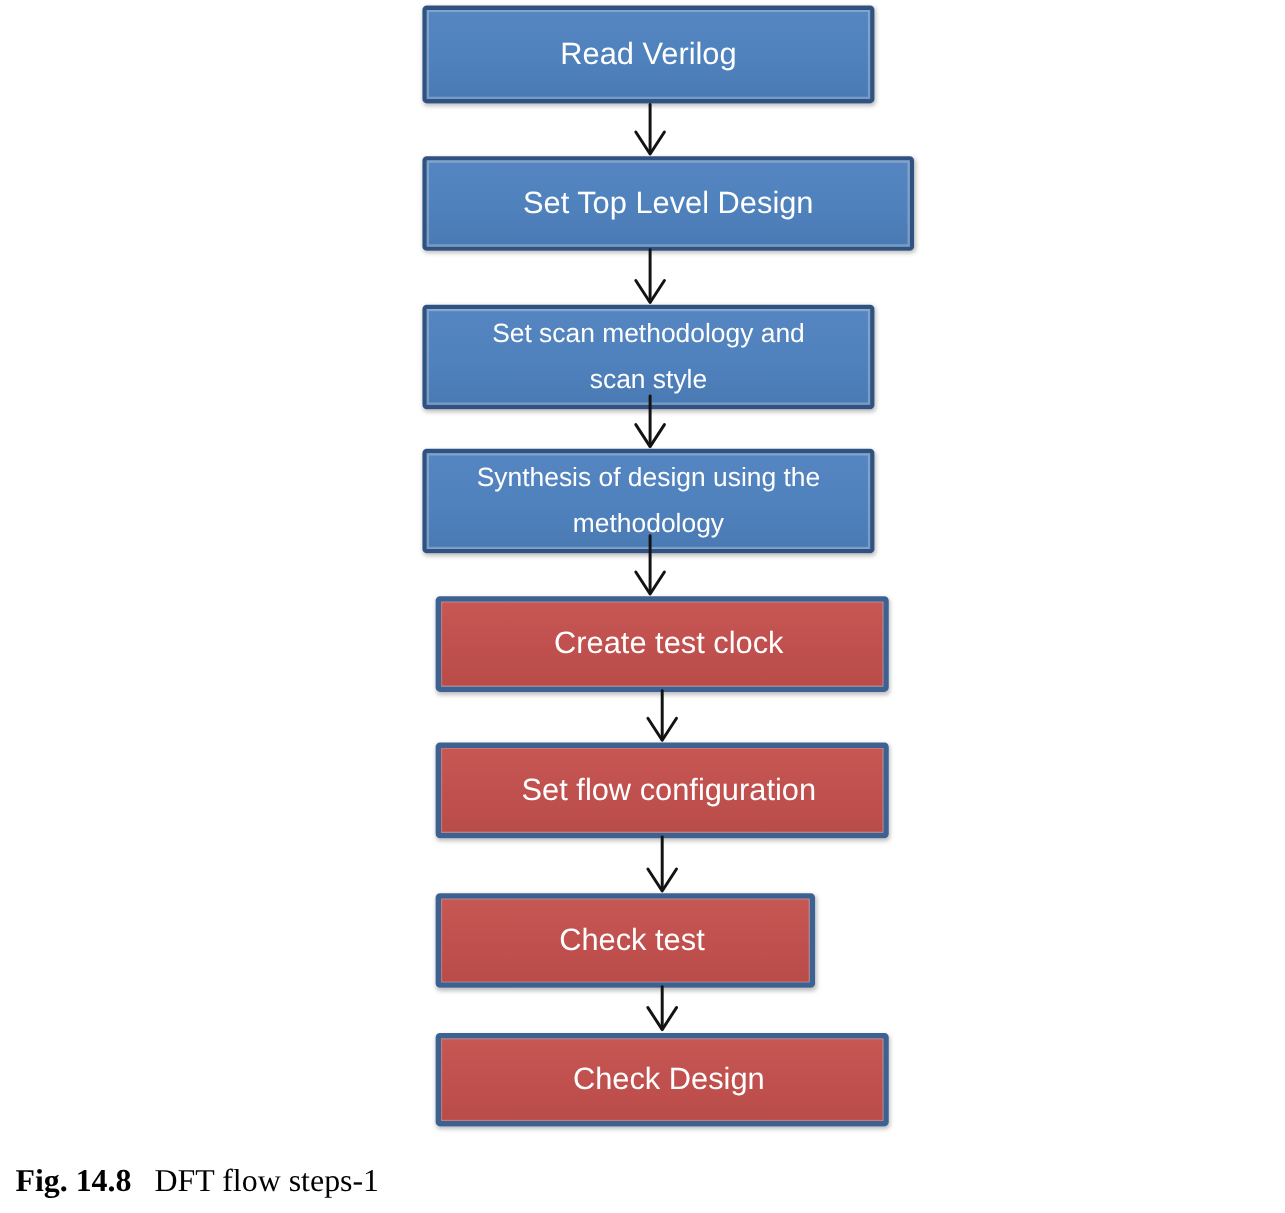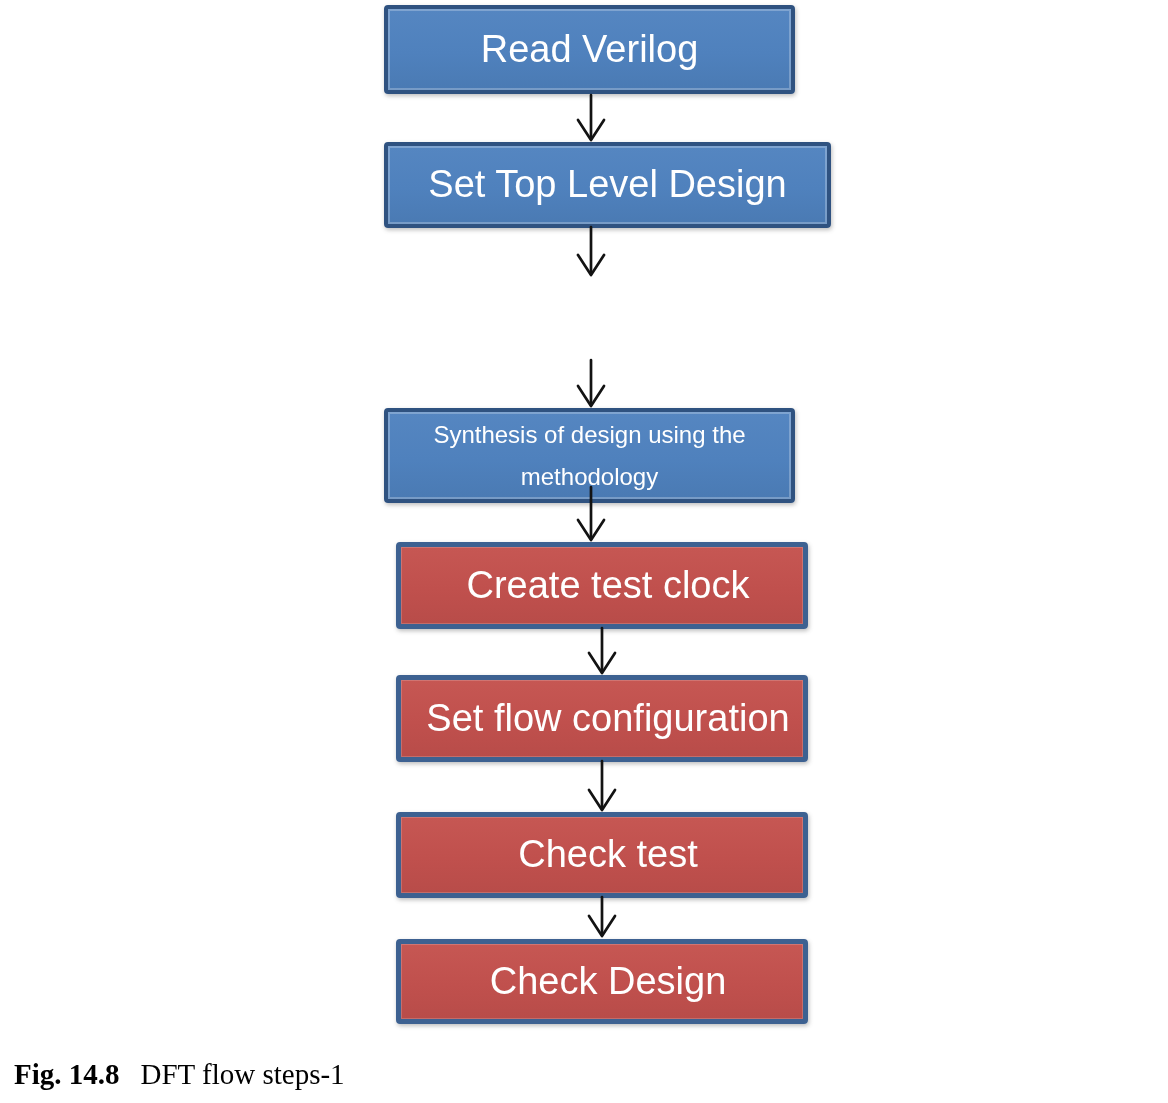--- a/index.html
+++ b/index.html
@@ -17,21 +17,21 @@
   .node {
     position: absolute;
     box-sizing: border-box;
     display: flex;
     align-items: center;
     justify-content: center;
     text-align: center;
     border-radius: 4px;
     color: var(--text, #ffffff);
     font-family: "Liberation Sans", sans-serif;
-    font-size: 38px;
+    font-size: 28px;
     line-height: 1.3;
     box-shadow: 1px 2px 4px rgba(110,110,110,0.45);
   }
   .node.blue {
     background: linear-gradient(180deg, var(--blue-fill-light, #5586c1) 0%, var(--blue-fill, #4f81bd) 55%, var(--blue-fill-dark, #4a7ab3) 100%);
     border: 4px solid var(--blue-border, #2f5280);
     box-shadow: 1px 2px 4px rgba(110,110,110,0.45), inset 0 0 0 2px rgba(255,255,255,0.25);
   }
   .node.red {
     background: linear-gradient(180deg, var(--red-fill-light, #c65753) 0%, var(--red-fill, #c0504d) 55%, var(--red-fill-dark, #b84c49) 100%);
@@ -45,21 +45,21 @@
     padding: 0 32px;
   }
   
   #n1 { left: 384px; top: 5px;   width: 411px; height: 89px; }
   #n2 { left: 384px; top: 142px; width: 447px; height: 86px; }
   #n3 { left: 384px; top: 277px; width: 411px; height: 95px; }
   #n4 { left: 384px; top: 408px; width: 411px; height: 95px; }
   
   #n5 { left: 396px; top: 542px; width: 412px; height: 87px; }
   #n6 { left: 396px; top: 675px; width: 412px; height: 87px; }
-  #n7 { left: 396px; top: 812px; width: 412px; height: 86px; }
+  #n7 { left: 396px; top: 812px; width: 345px; height: 86px; }
   #n8 { left: 396px; top: 939px; width: 412px; height: 85px; }
 
   #arrow-layer {
     position: absolute;
     left: 0; top: 0;
     width: 1168px;
     height: 1103px;
     pointer-events: none;
   }
   #arrow-layer path, #arrow-layer polyline {
@@ -86,20 +86,23 @@
 </head>
 <body>
 
 <div id="canvas">
 
   <div id="n1" class="node blue">
     <span>Read Verilog</span>
   </div>
   <div id="n2" class="node blue">
     <span>Set Top Level Design</span>
+  </div>
+  <div id="n3" class="node small blue">
+    <span>Set scan methodology and scan style</span>
   </div>
   <div id="n4" class="node small blue">
     <span>Synthesis of design using the methodology</span>
   </div>
   <div id="n5" class="node red">
     <span>Create test clock</span>
   </div>
   <div id="n6" class="node red">
     <span>Set flow configuration</span>
   </div>

